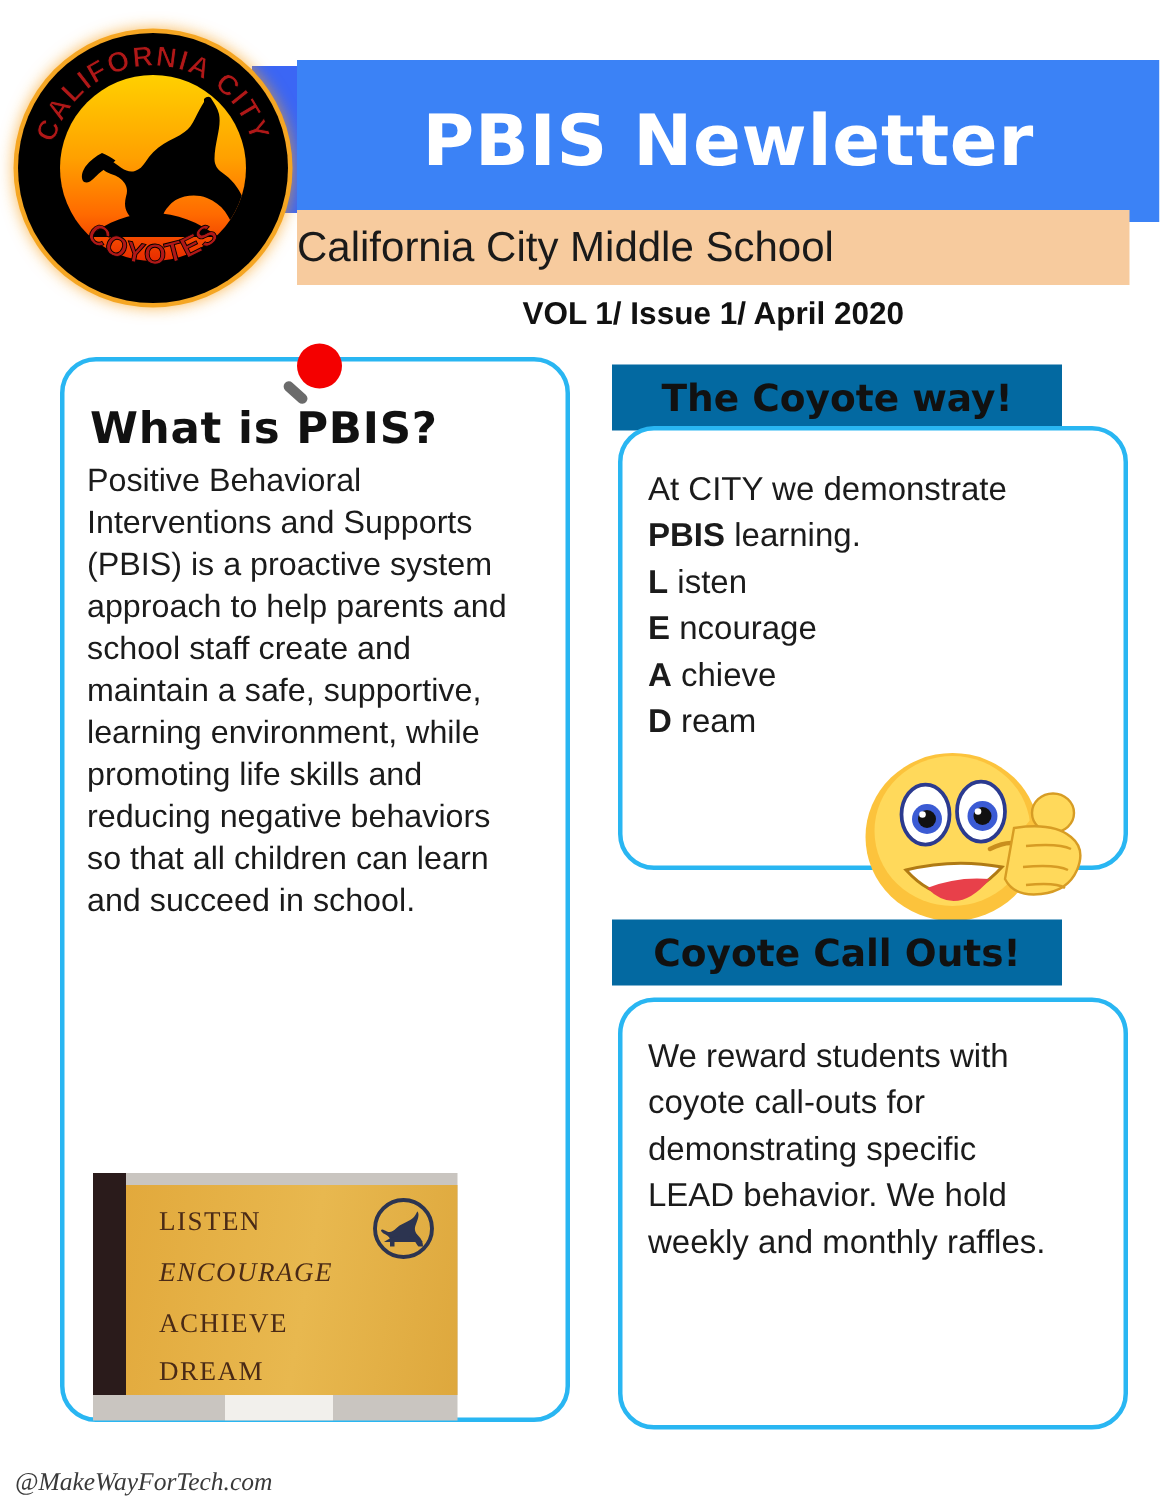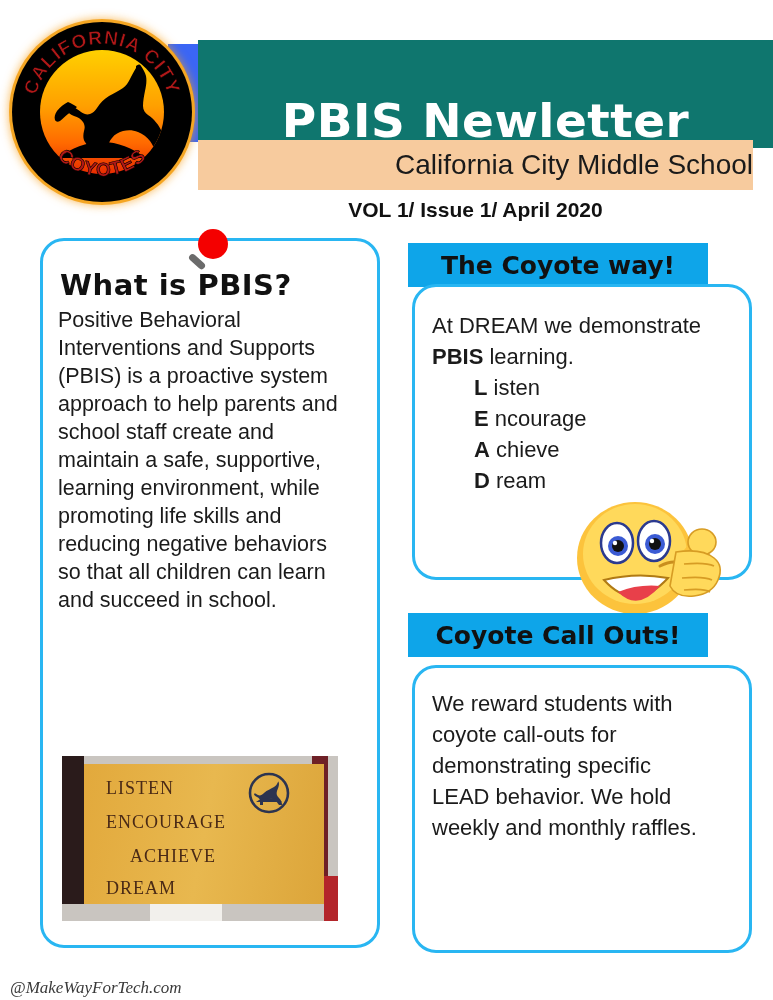--- a/index.html
+++ b/index.html
@@ -36,32 +36,32 @@
   .logo-ring-text text {
     fill:#b01818; stroke:#000; stroke-width:.6px;
     font-family:"Liberation Sans", sans-serif;
     font-weight:bold; font-size:19px; letter-spacing:1px;
   }
   .coyote-svg { position:absolute; left:0; top:0; width:124px; height:124px; }
 
   .title-band {
     position:absolute; left:198px; top:40px;
     width:575px; height:108px;
-    background:#0f766e;
-    display:flex; align-items:flex-end; justify-content:center;
+    background:#3b82f6;
+    display:flex; align-items:center; justify-content:center;
   }
   .title-band h1 {
     color:#fff; font-size:47px; font-weight:bold;
     letter-spacing:.5px; font-family:"DejaVu Sans", sans-serif;
   }
   .subtitle-band {
     position:absolute; left:198px; top:140px;
     width:555px; height:50px;
     background:#f7cb9e;
-    display:flex; align-items:center; justify-content:flex-end;
+    display:flex; align-items:center; justify-content:flex-start;
   }
   .subtitle-band h2 {
     color:#1a1a1a; font-size:28px; font-weight:normal;
   }
   .volume-line {
     position:absolute; left:198px; top:198px;
     width:555px; text-align:center;
     font-size:21px; font-weight:bold; color:#111;
   }
 
@@ -81,59 +81,59 @@
   .h-left {
     position:absolute; left:60px; top:268px;
     font-size:29px; font-weight:bold; color:#111;
     font-family:"DejaVu Sans", sans-serif; letter-spacing:.5px;
   }
   .body-left {
     position:absolute; left:58px; top:306px; width:288px;
     font-size:21.5px; line-height:28px; color:#1b1b1b;
   }
   .sign-photo {
-    position:absolute; left:62px; top:756px;
-    width:276px; height:165px;
+    position:absolute; left:62px; top:782px;
+    width:243px; height:165px;
     background:#c9c5c0; overflow:hidden;
   }
   .sign-board {
     position:absolute; left:22px; top:8px; width:240px; height:140px;
     background:linear-gradient(100deg,#e2a93c 0%, #e8b84f 50%, #dca53a 100%);
   }
   .sign-board span {
     position:absolute; left:22px;
     font-family:"Liberation Serif", serif;
     font-size:18px; color:#4a2a16; letter-spacing:1px;
   }
-  .sign-l1{top:14px;} .sign-l2{top:48px;} .sign-l3{top:82px;margin-left:24px;} .sign-l4{top:114px;}
+  .sign-l1{top:14px;} .sign-l2{top:48px;font-style:italic;} .sign-l3{top:82px;} .sign-l4{top:114px;}
   .sign-darkbar { position:absolute; left:0; top:0; width:22px; height:148px; background:#2a1b1b; }
   .sign-redbar  { position:absolute; left:0; top:0; width:10px; height:148px; background:#7c1f28; }
   .sign-base    { position:absolute; left:88px; top:144px; width:72px; height:21px; background:#f2f0ec; }
   .sign-right-red  { position:absolute; left:262px; top:120px; width:26px; height:45px; background:#b3252a; }
   .sign-right-dark { position:absolute; left:250px; top:0; width:16px; height:120px; background:#6e2026; }
   .sign-coyote { position:absolute; left:164px; top:8px; width:42px; height:42px; }
 
   .h-band {
-    position:absolute; height:44px; background:#0ea5e9;
+    position:absolute; height:44px; background:#0369a1;
     display:flex; align-items:center; justify-content:center;
   }
   .h-band span {
     font-size:25px; font-weight:bold; color:#111;
     font-family:"DejaVu Sans", sans-serif;
   }
   .band-lead { left:408px; top:243px; width:300px; }
   .band-callouts { left:408px; top:613px; width:300px; }
 
   .body-right {
     position:absolute; width:270px;
     font-size:22px; line-height:31px; color:#1b1b1b;
   }
   .body-lead { left:432px; top:310px; }
   .body-callouts { left:432px; top:688px; }
-  .lead-list { margin-left:42px; }
+  .lead-list { }
   .lead-list div b { font-weight:bold; }
 
   .emoji { position:absolute; left:572px; top:488px; width:160px; height:135px; }
 
   .footer {
     position:absolute; left:10px; top:978px;
     font-size:17px; color:#3a3a3a;
     font-family:Liberation Serif, serif; font-style:italic;
   }
 </style>
@@ -203,21 +203,21 @@
       <span class="sign-l3">ACHIEVE</span>
       <span class="sign-l4">DREAM</span>
     </div>
   </div>
 
   <div class="h-band band-lead">
     <span>The Coyote way!</span>
   </div>
   <div class="card card-lead"></div>
   <div class="body-right body-lead">
-    <div><span>At DREAM we demonstrate </span><b>PBIS</b><span> learning.</span></div>
+    <div><span>At CITY we demonstrate </span><b>PBIS</b><span> learning.</span></div>
     <div class="lead-list">
       <div><b>L</b><span> isten</span></div>
       <div><b>E</b><span> ncourage</span></div>
       <div><b>A</b><span> chieve</span></div>
       <div><b>D</b><span> ream</span></div>
     </div>
   </div>
 
   <svg class="emoji" viewBox="0 0 160 135">
     <ellipse cx="63" cy="70" rx="58" ry="56" fill="#fcc33c"></ellipse>

